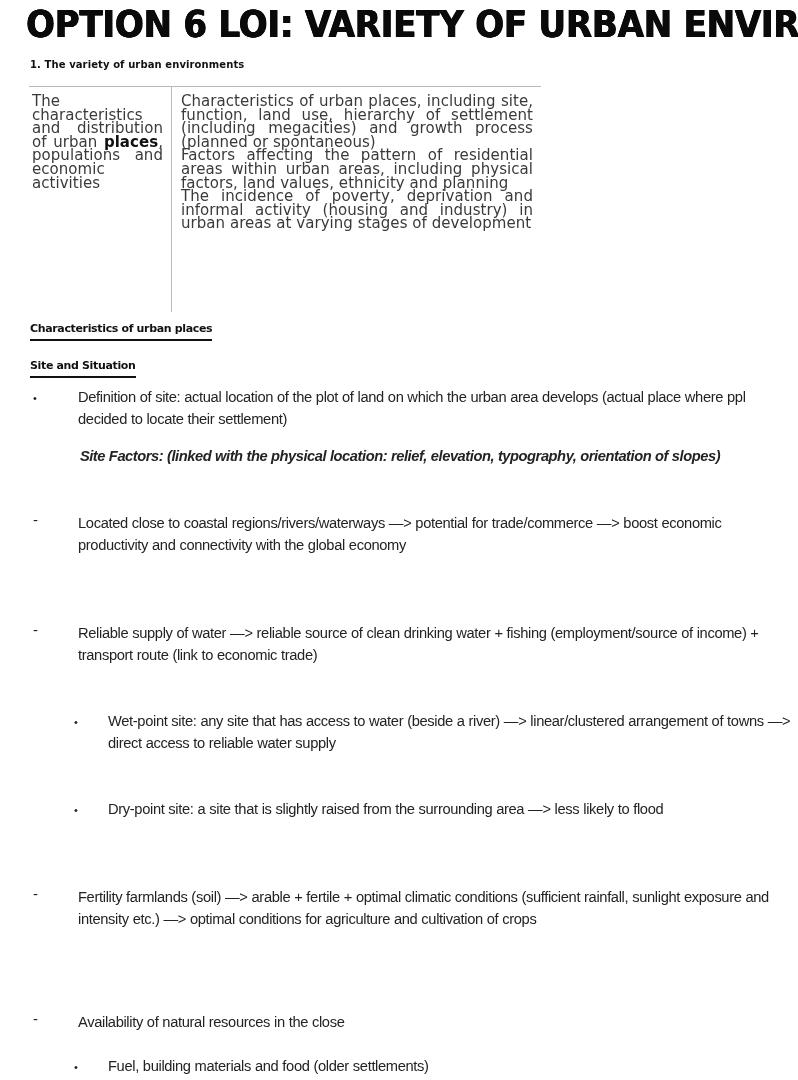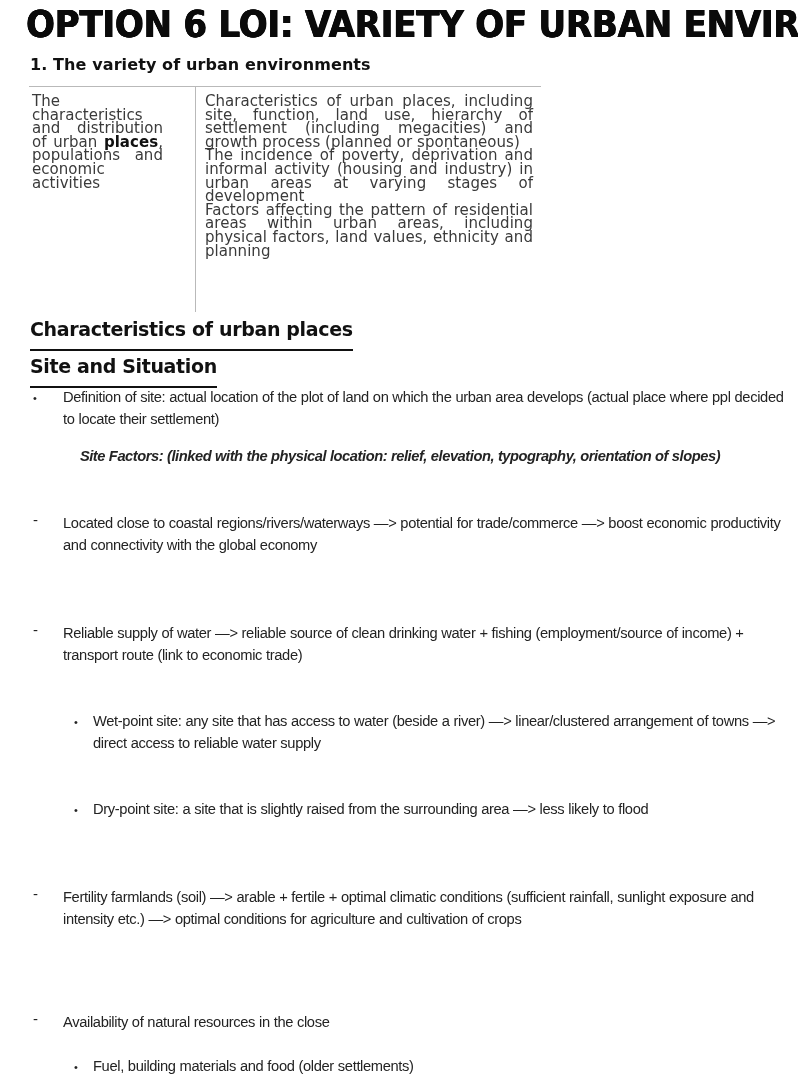--- a/index.html
+++ b/index.html
@@ -41,21 +41,21 @@
     text-shadow: 0.6px 0 0 #0a0a0a, -0.35px 0 0 #0a0a0a, 0 0.4px 0 #0a0a0a;
   }
 
   
   .spec-heading {
     position: absolute;
     left: 30px;
     top: 58px;
     font-family: "DejaVu Sans", sans-serif;
     font-weight: 700;
-    font-size: 16px;
+    font-size: 10px;
     line-height: 14px;
     color: #111111;
     letter-spacing: 0.1px;
   }
 
   
   .spec-table {
     position: absolute;
     left: 29px;
     top: 86px;
@@ -68,44 +68,43 @@
   .spec-col-left {
     width: 142px;
     padding: 8px 8px 8px 3px;
     box-sizing: border-box;
   }
   .spec-col-right {
     flex: 1;
     padding: 8px 8px 8px 9px;
     box-sizing: border-box;
     border-left: 1px solid #b9b9b9;
-    margin-left: 24px;
   }
   .spec-text {
     font-family: "DejaVu Sans", sans-serif;
     font-size: 15px;
     line-height: 13.6px;
     color: #3a3a3a;
     text-align: justify;
     letter-spacing: 0.05px;
   }
   .spec-text b { color: #111; font-weight: 700; }
   .spec-row-item { margin: 0; }
 
   
   .sec-heading {
     position: absolute;
     font-family: "DejaVu Sans", sans-serif;
     font-weight: 700;
-    font-size: 19px;
+    font-size: 11px;
     line-height: 18px;
     color: #111111;
     letter-spacing: -0.35px;
     border-bottom: 2px solid #111111;
-    padding-bottom: 11px;
+    padding-bottom: 1px;
     display: inline-block;
   }
   #heading-characteristics { left: 30px; top: 320px; }
   #heading-site-situation  { left: 30px; top: 357px; }
 
   
   .tblock {
     position: absolute;
     font-size: 14.7px;
     line-height: 22px;
@@ -134,21 +133,21 @@
     color: #232323;
     font-size: 14.7px;
     line-height: 22px;
   }
   .b-mark.dot { font-size: 11px; top: 1px; }
   .b-mark.dash {
     font-size: 15px;
     line-height: 14px;
     top: 1px;
   }
-  .b-body { display: block; }
+  .b-body { display: block; margin-left: 15px; }
 
   
   .lvl1 { padding-left: 33px; }
   .lvl1 .b-mark { left: 3px; }
 
   
   .lvl2 { padding-left: 63px; }
   .lvl2 .b-mark { left: 44px; }
 </style>
 </head>
@@ -159,22 +158,22 @@
   <div class="doc-title">OPTION 6 LOI: VARIETY OF URBAN ENVIRONMENTS</div>
 
   <div class="spec-heading">1. The variety of urban environments</div>
 
   <div class="spec-table">
     <div class="spec-col-left">
       <div class="spec-text"><span>The characteristics and distribution of urban </span><b>places</b><span>, populations and economic activities</span></div>
     </div>
     <div class="spec-col-right">
       <div class="spec-text spec-row-item">Characteristics of urban places, including site, function, land use, hierarchy of settlement (including megacities) and growth process (planned or spontaneous)</div>
+      <div class="spec-text spec-row-item">Factors affecting the pattern of residential areas within urban areas, including physical factors, land values, ethnicity and planning</div>
       <div class="spec-text spec-row-item">The incidence of poverty, deprivation and informal activity (housing and industry) in urban areas at varying stages of development</div>
-      <div class="spec-text spec-row-item">Factors affecting the pattern of residential areas within urban areas, including physical factors, land values, ethnicity and planning</div>
     </div>
   </div>
 
   <div class="sec-heading" id="heading-characteristics">Characteristics of urban places</div>
 
   <div class="sec-heading" id="heading-site-situation">Site and Situation</div>
 
   <div class="tblock b-row lvl1" style="left:30px; top:386px; width:724px;">
     <span class="b-mark dot">•</span>
     <span class="b-body">Definition of site: actual location of the plot of land on which the urban area develops (actual place where ppl decided to locate their settlement)</span>

